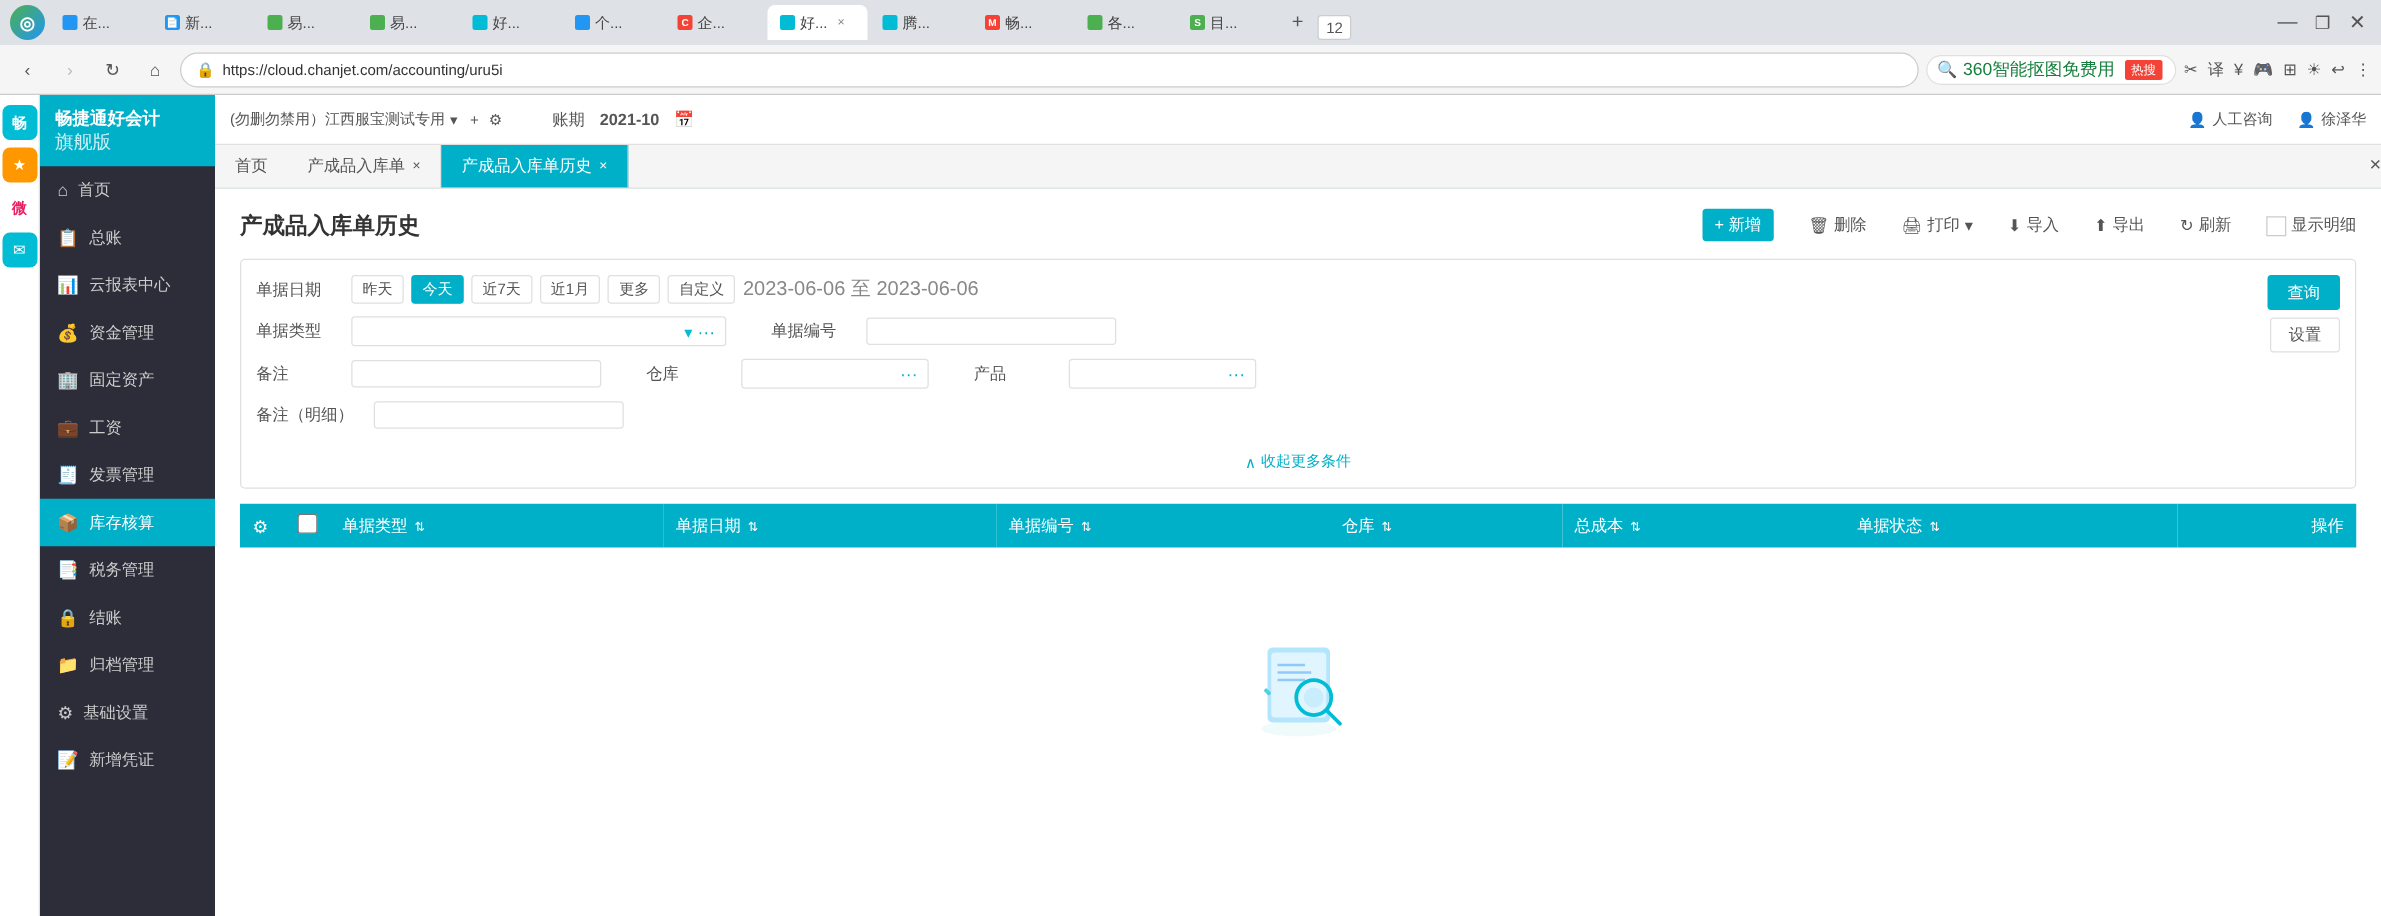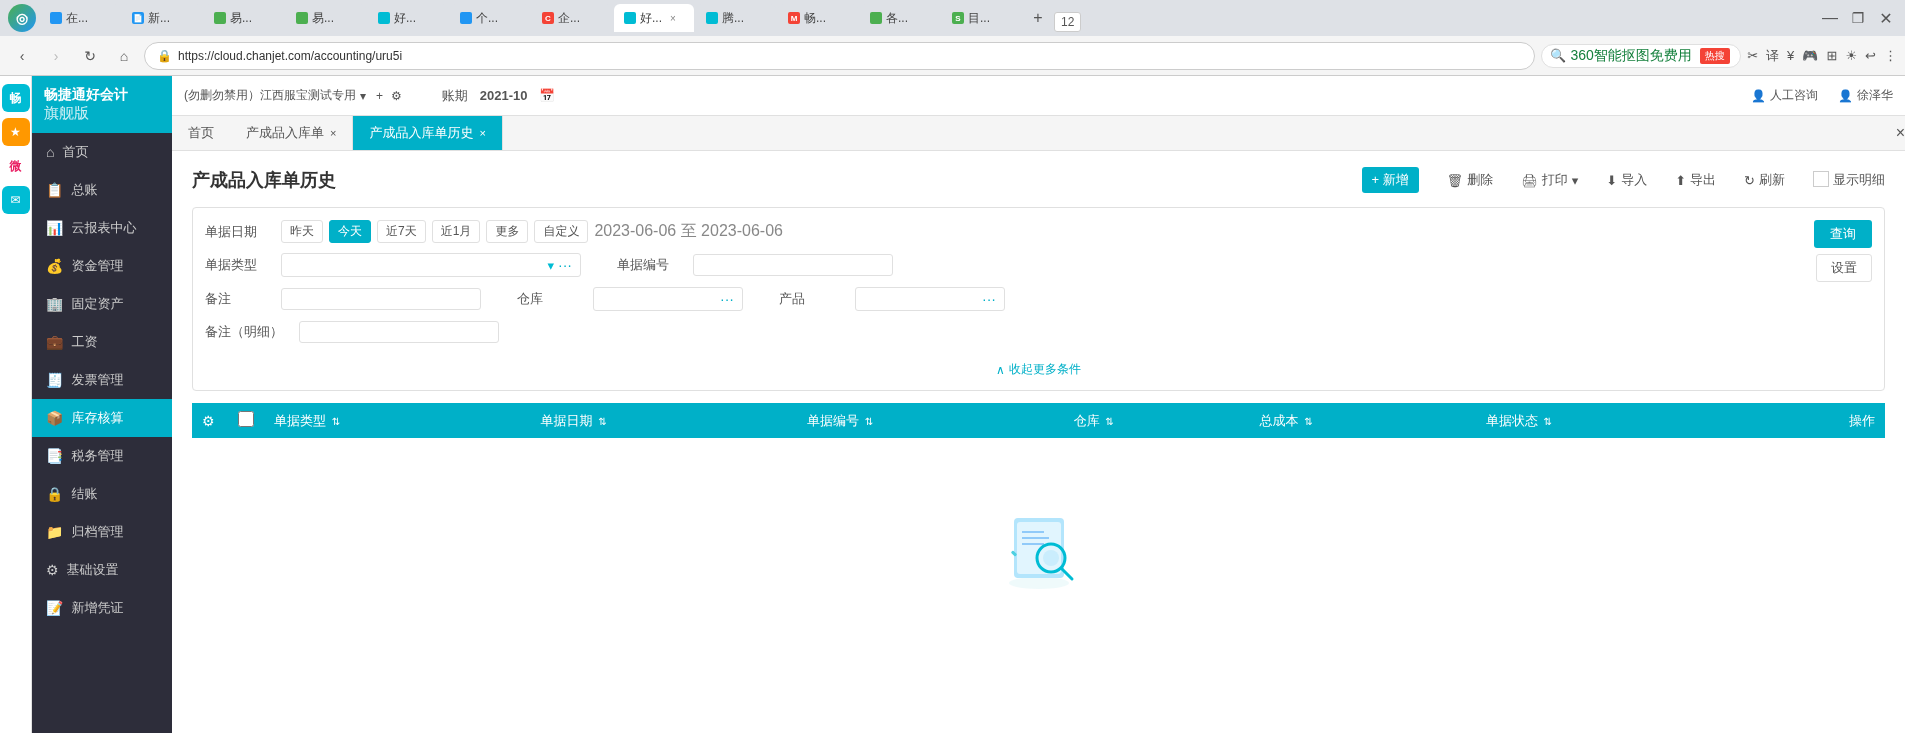--- a/index.html
+++ b/index.html
@@ -318,21 +318,21 @@
             <span>导入</span>
           </div>
           <div class="toolbar-btn">
             <span>⬆</span>
             <span>导出</span>
           </div>
           <div class="toolbar-btn">
             <span>↻</span>
             <span>刷新</span>
           </div>
-          <div style="display:flex;align-items:flex-start;gap:4px;">
+          <div style="display:flex;align-items:flex-end;gap:4px;">
             <span style="width:16px;height:16px;border:1px solid #ccc;display:inline-block;background:#fff;"></span>
             <span>显示明细</span>
           </div>
         </div>
       </div>
 
       <div class="filter-area">
         <div style="display:flex;align-items:flex-start;gap:16px;">
 
           <div style="flex:1;">

